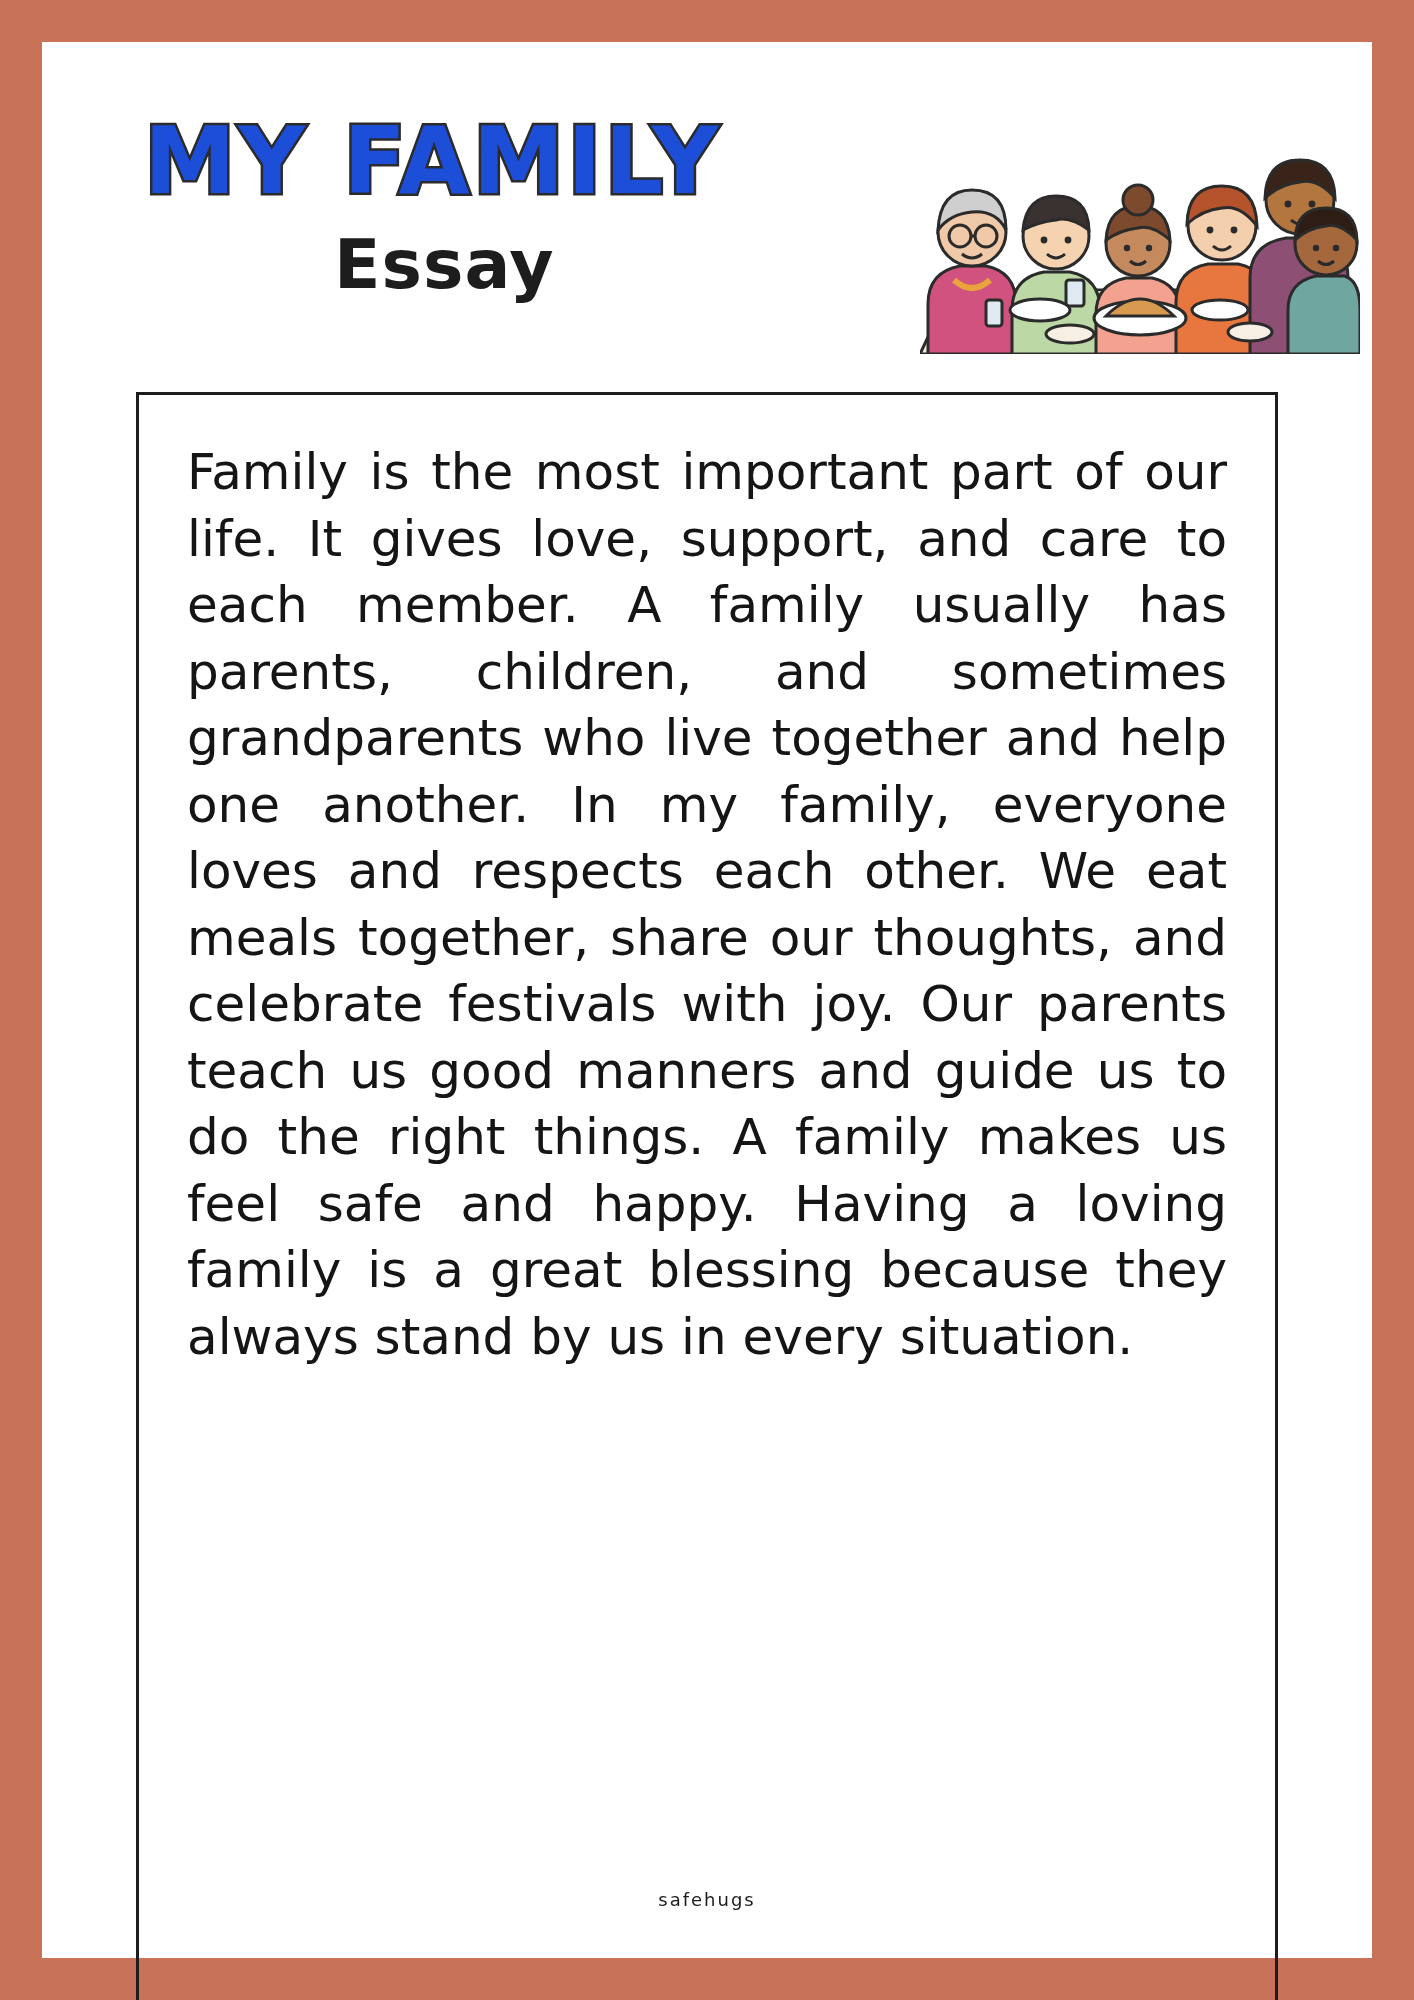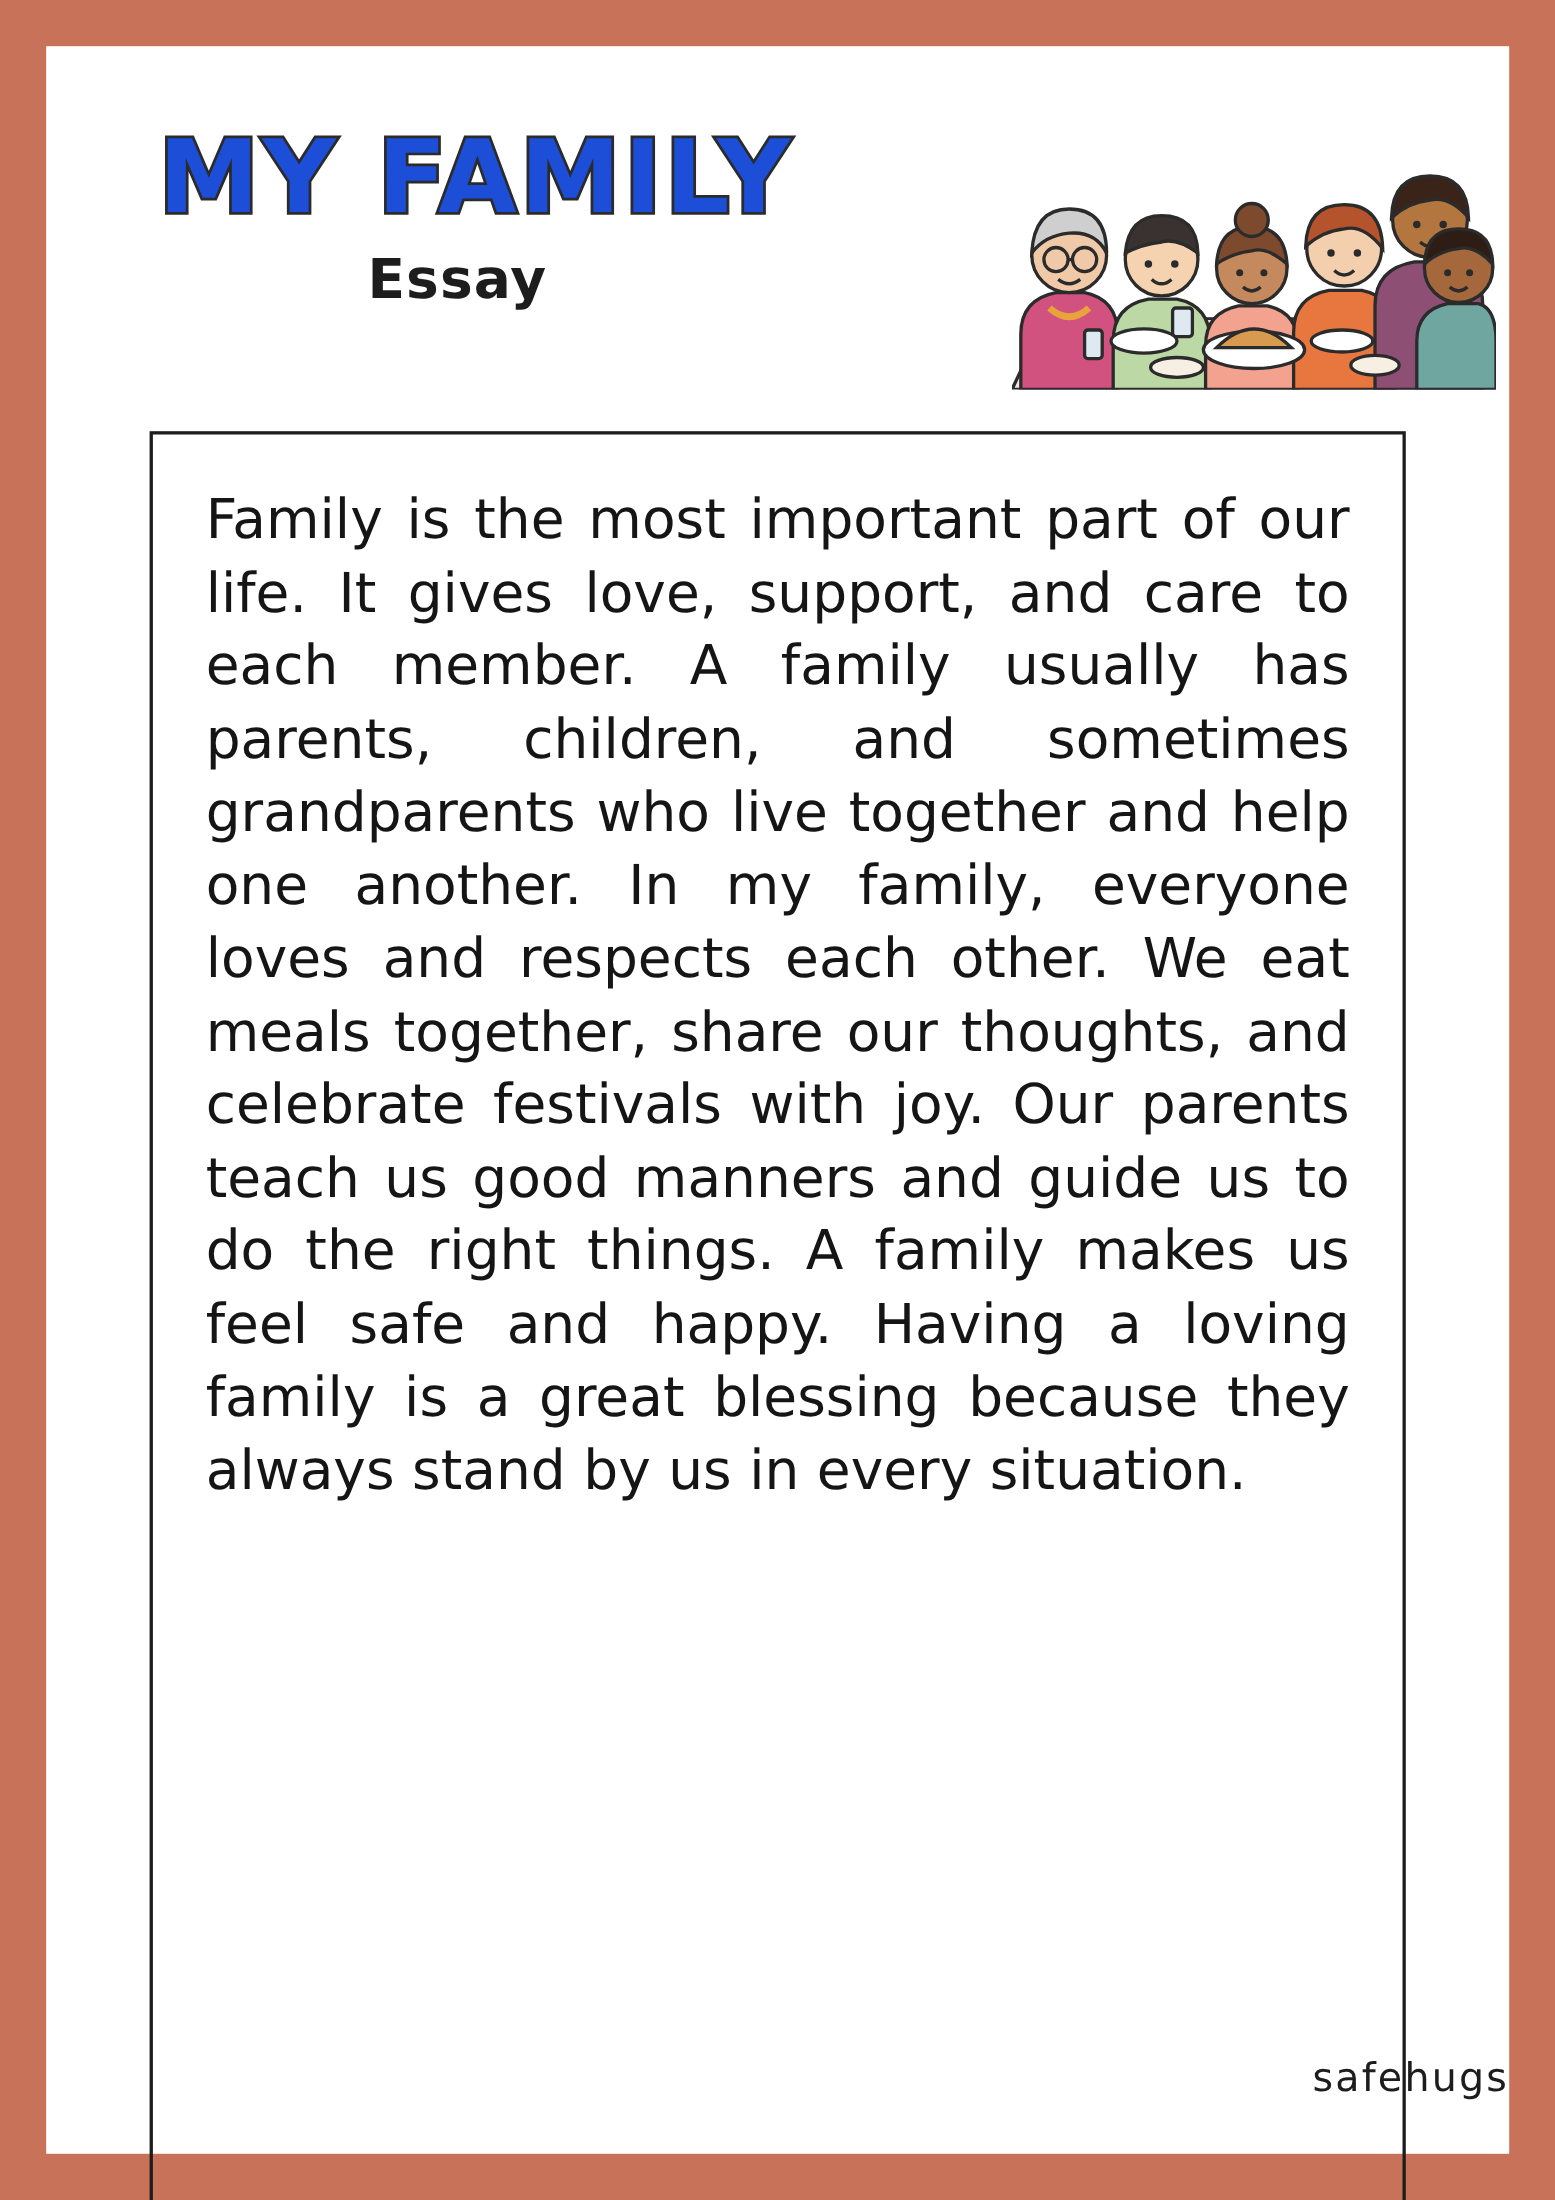--- a/index.html
+++ b/index.html
@@ -55,21 +55,21 @@
     paint-order: stroke fill;
     text-stroke: 5px #2b2b2b;
     line-height: 1.05;
     margin: 0;
     white-space: nowrap;
   }
 
   .poster-subtitle {
     margin: 14px 0 0 190px;
     font-family: "DejaVu Sans", sans-serif;
-    font-size: 50px;
+    font-size: 68px;
     font-weight: bold;
     color: #1d1d1d;
     letter-spacing: 1px;
   }
 
   
   .illustration {
     position: absolute;
     right: 12px;
     top: 62px;
@@ -99,23 +99,23 @@
     margin: 0;
     hyphens: none;
   }
 
   
   .footer-brand {
     position: absolute;
     left: 0;
     right: 0;
     bottom: 48px;
-    text-align: right;
-    font-family: "DejaVu Sans", sans-serif;
-    font-size: 36px;
+    text-align: center;
+    font-family: "DejaVu Sans", sans-serif;
+    font-size: 18px;
     letter-spacing: 2px;
     color: #1d1d1d;
   }
 </style>
 </head>
 <body>
 
 <div class="poster">
   <div class="inner-sheet">
 

